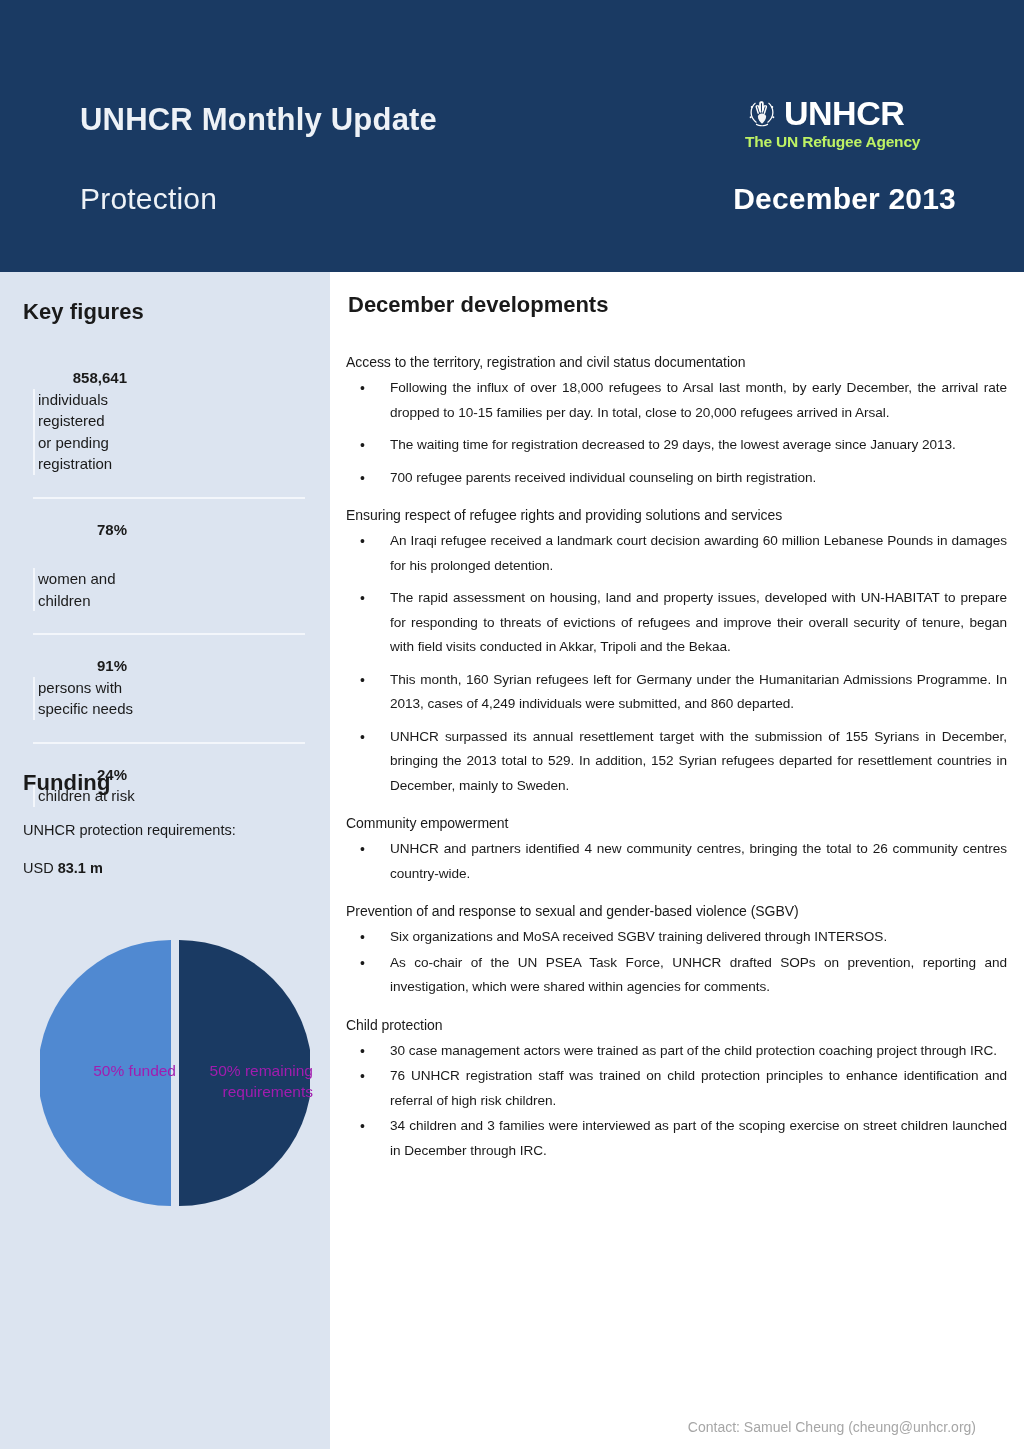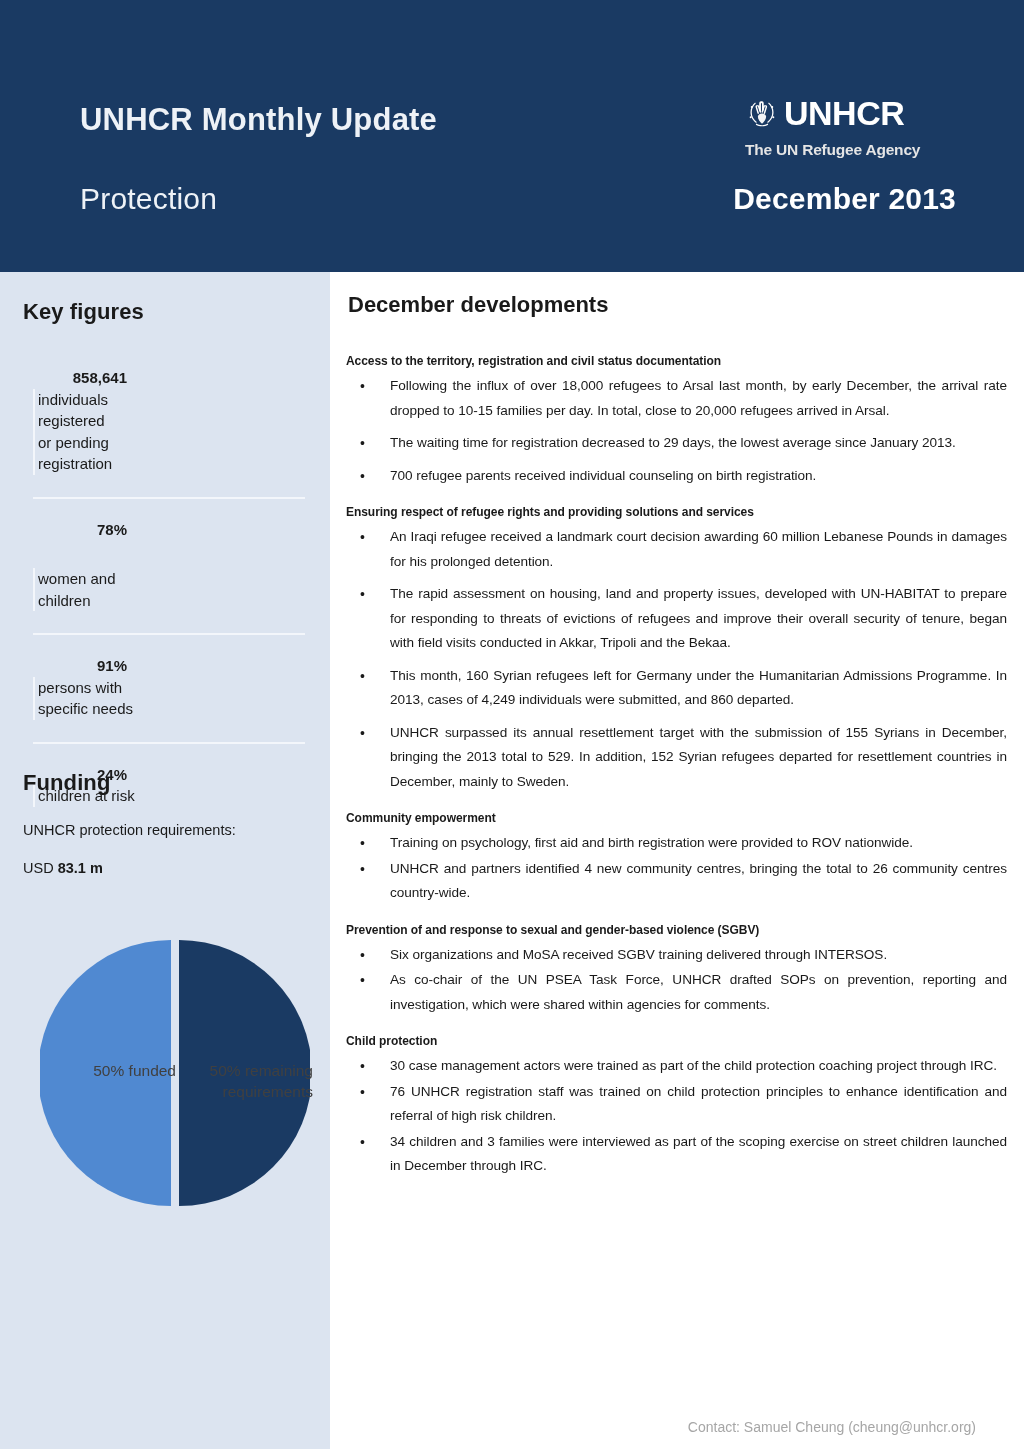--- a/index.html
+++ b/index.html
@@ -77,23 +77,23 @@
   .logo-word {
     font-size: 34px;
     font-weight: bold;
     color: #ffffff;
     letter-spacing: -0.5px;
     line-height: 1;
   }
   .logo-tag {
     font-size: 15.5px;
     font-weight: bold;
-    color: #e5e5e5;
+    color: #bef264;
     letter-spacing: -0.2px;
-    margin-top: 10px;
+    margin-top: 2px;
     margin-left: 1px;
     white-space: nowrap;
   }
 
   
   .sidebar {
     position: absolute;
     left: 0; top: 272px;
     width: 330px;
     height: 1177px;
@@ -161,21 +161,21 @@
   .pie-wrap {
     position: absolute;
     left: 40px; top: 666px;
     width: 270px; height: 270px;
   }
   .pie-svg { display: block; width: 270px; height: 270px; }
 
   .pie-label {
     position: absolute;
     font-size: 15.5px;
-    color: #404040;
+    color: #a21caf;
     line-height: 21px;
   }
   .pie-label.left {
     left: 26px; top: 122px;
     width: 110px;
     text-align: right;
   }
   .pie-label.right {
     left: 139px; top: 122px;
     width: 134px;
@@ -201,22 +201,22 @@
 
   .sections {
     position: absolute;
     left: 16px; top: 82px;
     width: 661px;
   }
 
   .section { margin-bottom: 17px; }
 
   .section-heading {
-    font-size: 12px;
-    font-weight: bold;
+    font-size: 14px;
+    font-weight: normal;
     color: #1a1a1a;
     margin-bottom: 6px;
     letter-spacing: -0.05px;
   }
 
   .bullets { list-style: none; }
 
   .bullet {
     position: relative;
     padding-left: 44px;
@@ -335,21 +335,20 @@
           <ul class="bullets">
             <li class="bullet">An Iraqi refugee received a landmark court decision awarding 60 million Lebanese Pounds in damages for his prolonged detention.</li>
             <li class="bullet">The rapid assessment on housing, land and property issues, developed with UN-HABITAT to prepare for responding to threats of evictions of refugees and improve their overall security of tenure, began with field visits conducted in Akkar, Tripoli and the Bekaa.</li>
             <li class="bullet">This month, 160 Syrian refugees left for Germany under the Humanitarian Admissions Programme. In 2013, cases of 4,249 individuals were submitted, and 860 departed.</li>
             <li class="bullet">UNHCR surpassed its annual resettlement target with the submission of 155 Syrians in December, bringing the 2013 total to 529. In addition, 152 Syrian refugees departed for resettlement countries in December, mainly to Sweden.</li>
           </ul>
         </div>
         <div class="section">
           <div class="section-heading">Community empowerment</div>
           <ul class="bullets">
-            <li class="bullet tight">Training on psychology, first aid and birth registration were provided to ROV nationwide.</li>
             <li class="bullet tight">UNHCR and partners identified 4 new community centres, bringing the total to 26 community centres country-wide.</li>
           </ul>
         </div>
         <div class="section">
           <div class="section-heading">Prevention of and response to sexual and gender-based violence (SGBV)</div>
           <ul class="bullets">
             <li class="bullet tight">Six organizations and MoSA received SGBV training delivered through INTERSOS.</li>
             <li class="bullet tight">As co-chair of the UN PSEA Task Force, UNHCR drafted SOPs on prevention, reporting and investigation, which were shared within agencies for comments.</li>
           </ul>
         </div>

